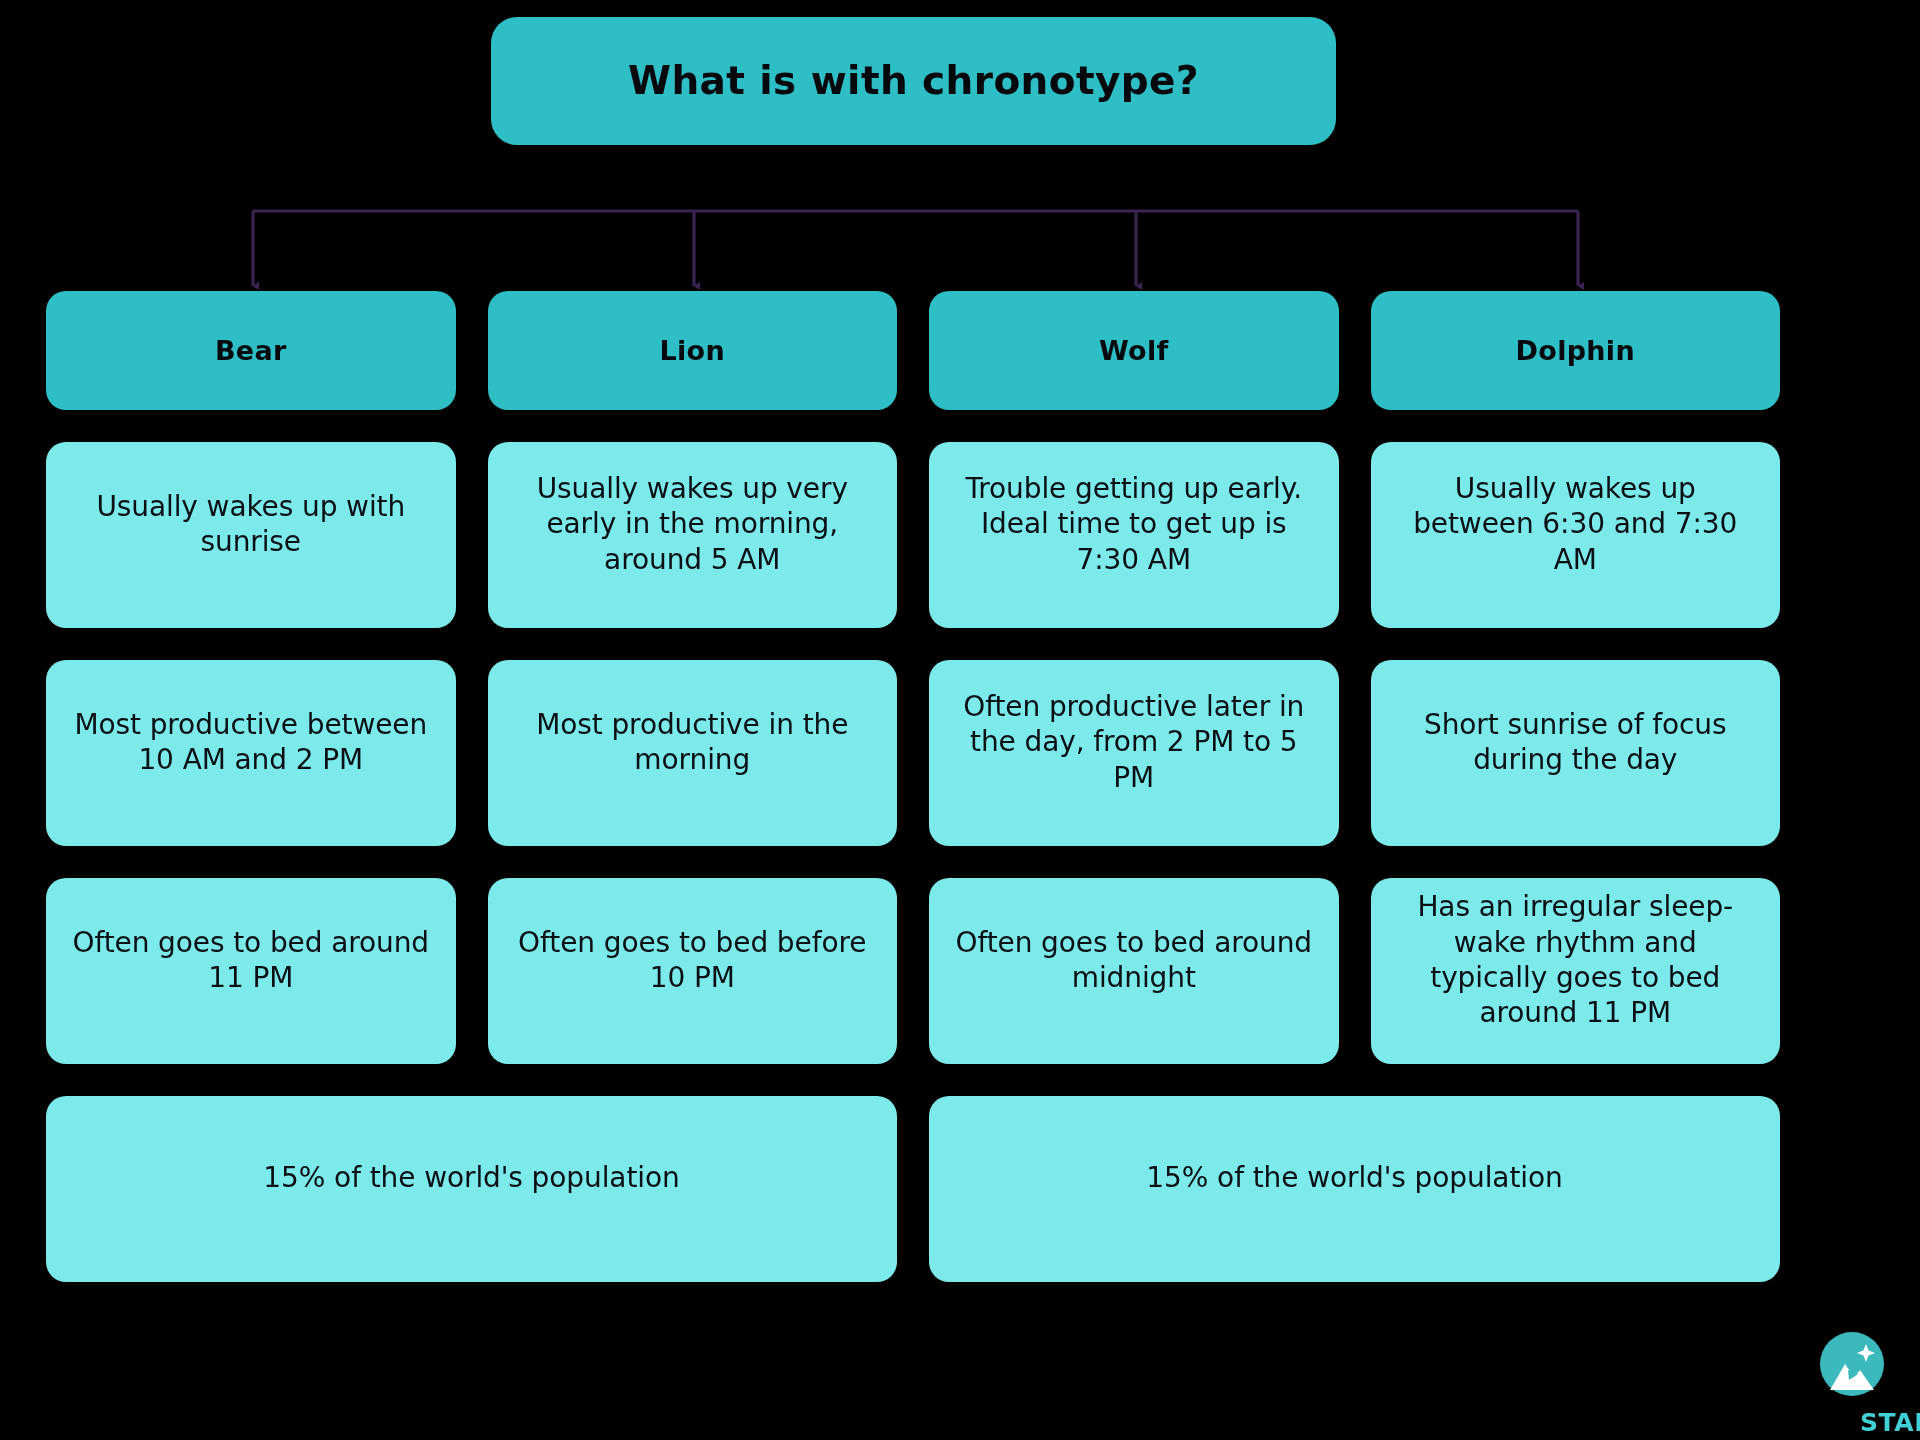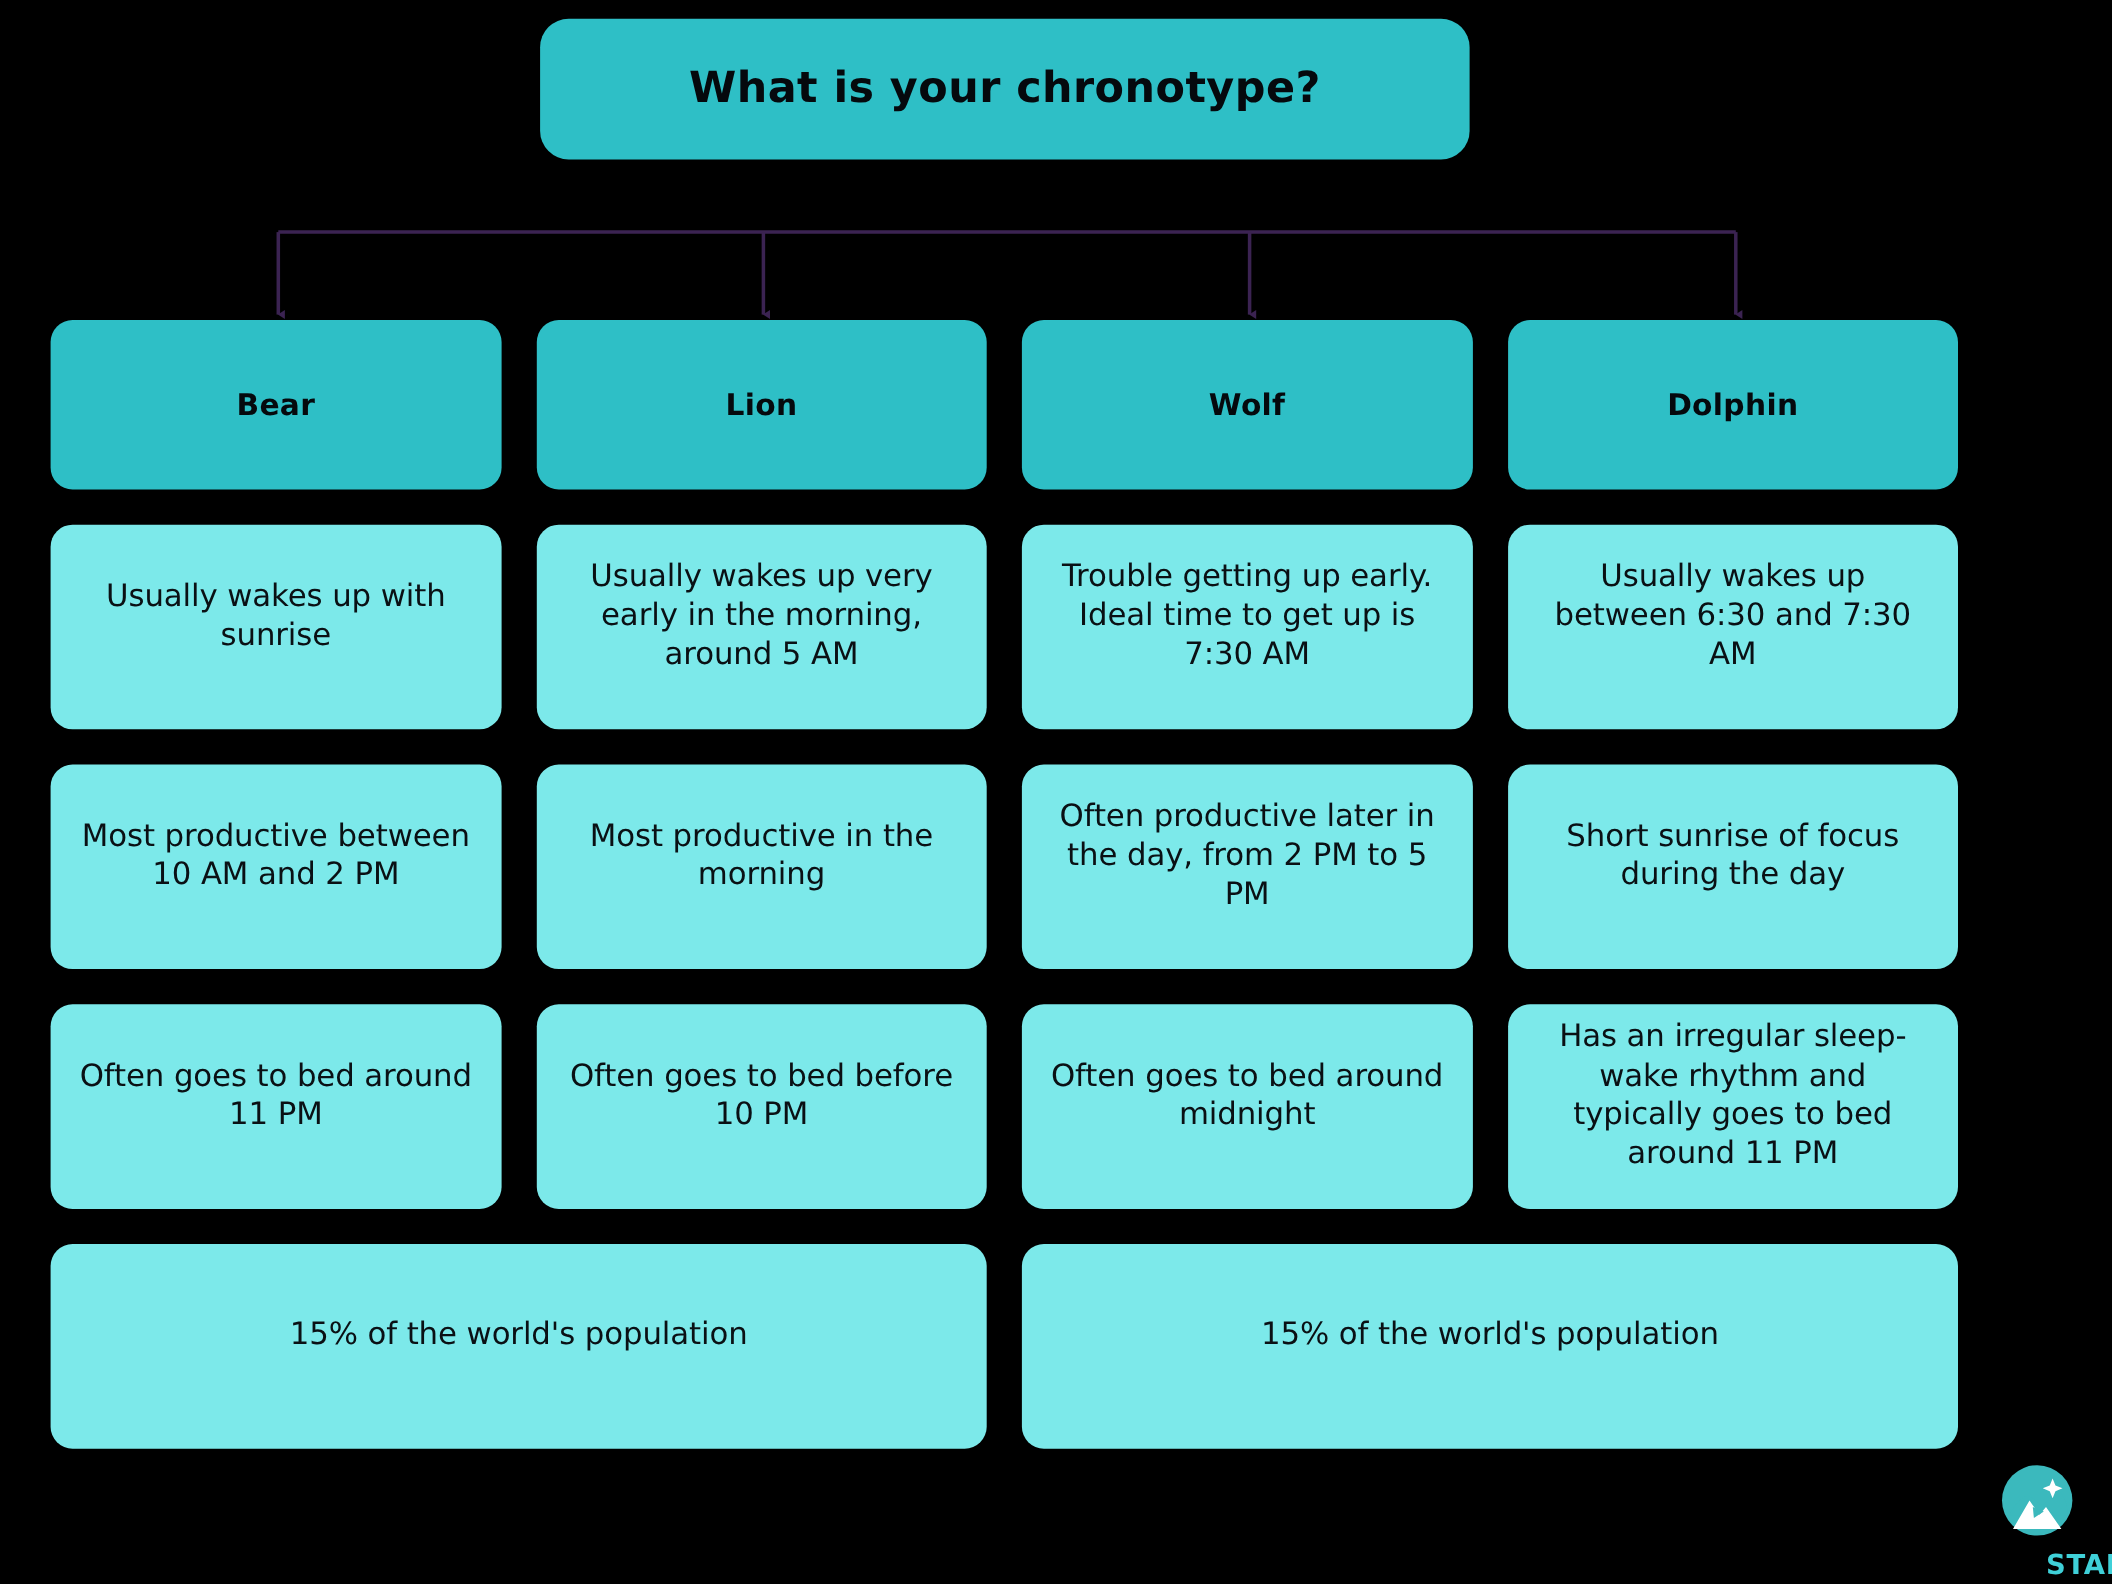--- a/index.html
+++ b/index.html
@@ -67,21 +67,21 @@
   }
   .col-row {
     display: flex;
     gap: 32px;
     margin-bottom: 32px;
   }
   .col-row:last-child { margin-bottom: 0; }
 
   .head-cell {
     flex: 1 1 0;
-    height: 154px;
+    height: 119px;
     background: #2ebfc6;
     border-radius: 20px;
     display: flex;
     align-items: center;
     justify-content: center;
     box-sizing: border-box;
     padding: 0 14px;
   }
   .head-cell .head-label {
     font-size: 27px;
@@ -137,21 +137,21 @@
     font-family: "DejaVu Sans", "Liberation Sans", sans-serif;
     white-space: nowrap;
   }
 </style>
 </head>
 <body>
 
 <div id="canvas">
 
   <div class="root-node">
-    <div class="root-label">What is your chronotype?</div>
+    <div class="root-label">What is with chronotype?</div>
   </div>
 
   <svg id="connectors" viewBox="0 0 1920 330" width="1920" height="330" xmlns="http://www.w3.org/2000/svg">
     <defs>
       <marker id="arrowhead" markerWidth="9" markerHeight="9" refX="4.5" refY="7.6" orient="auto" markerUnits="userSpaceOnUse">
         <path d="M0.4,1.6 L4.5,8 L8.6,1.6 Z" fill="#3b2352"></path>
       </marker>
     </defs>
 
     <path d="M253,211 L1578,211" stroke="#3b2352" stroke-width="3.2" fill="none"></path>

